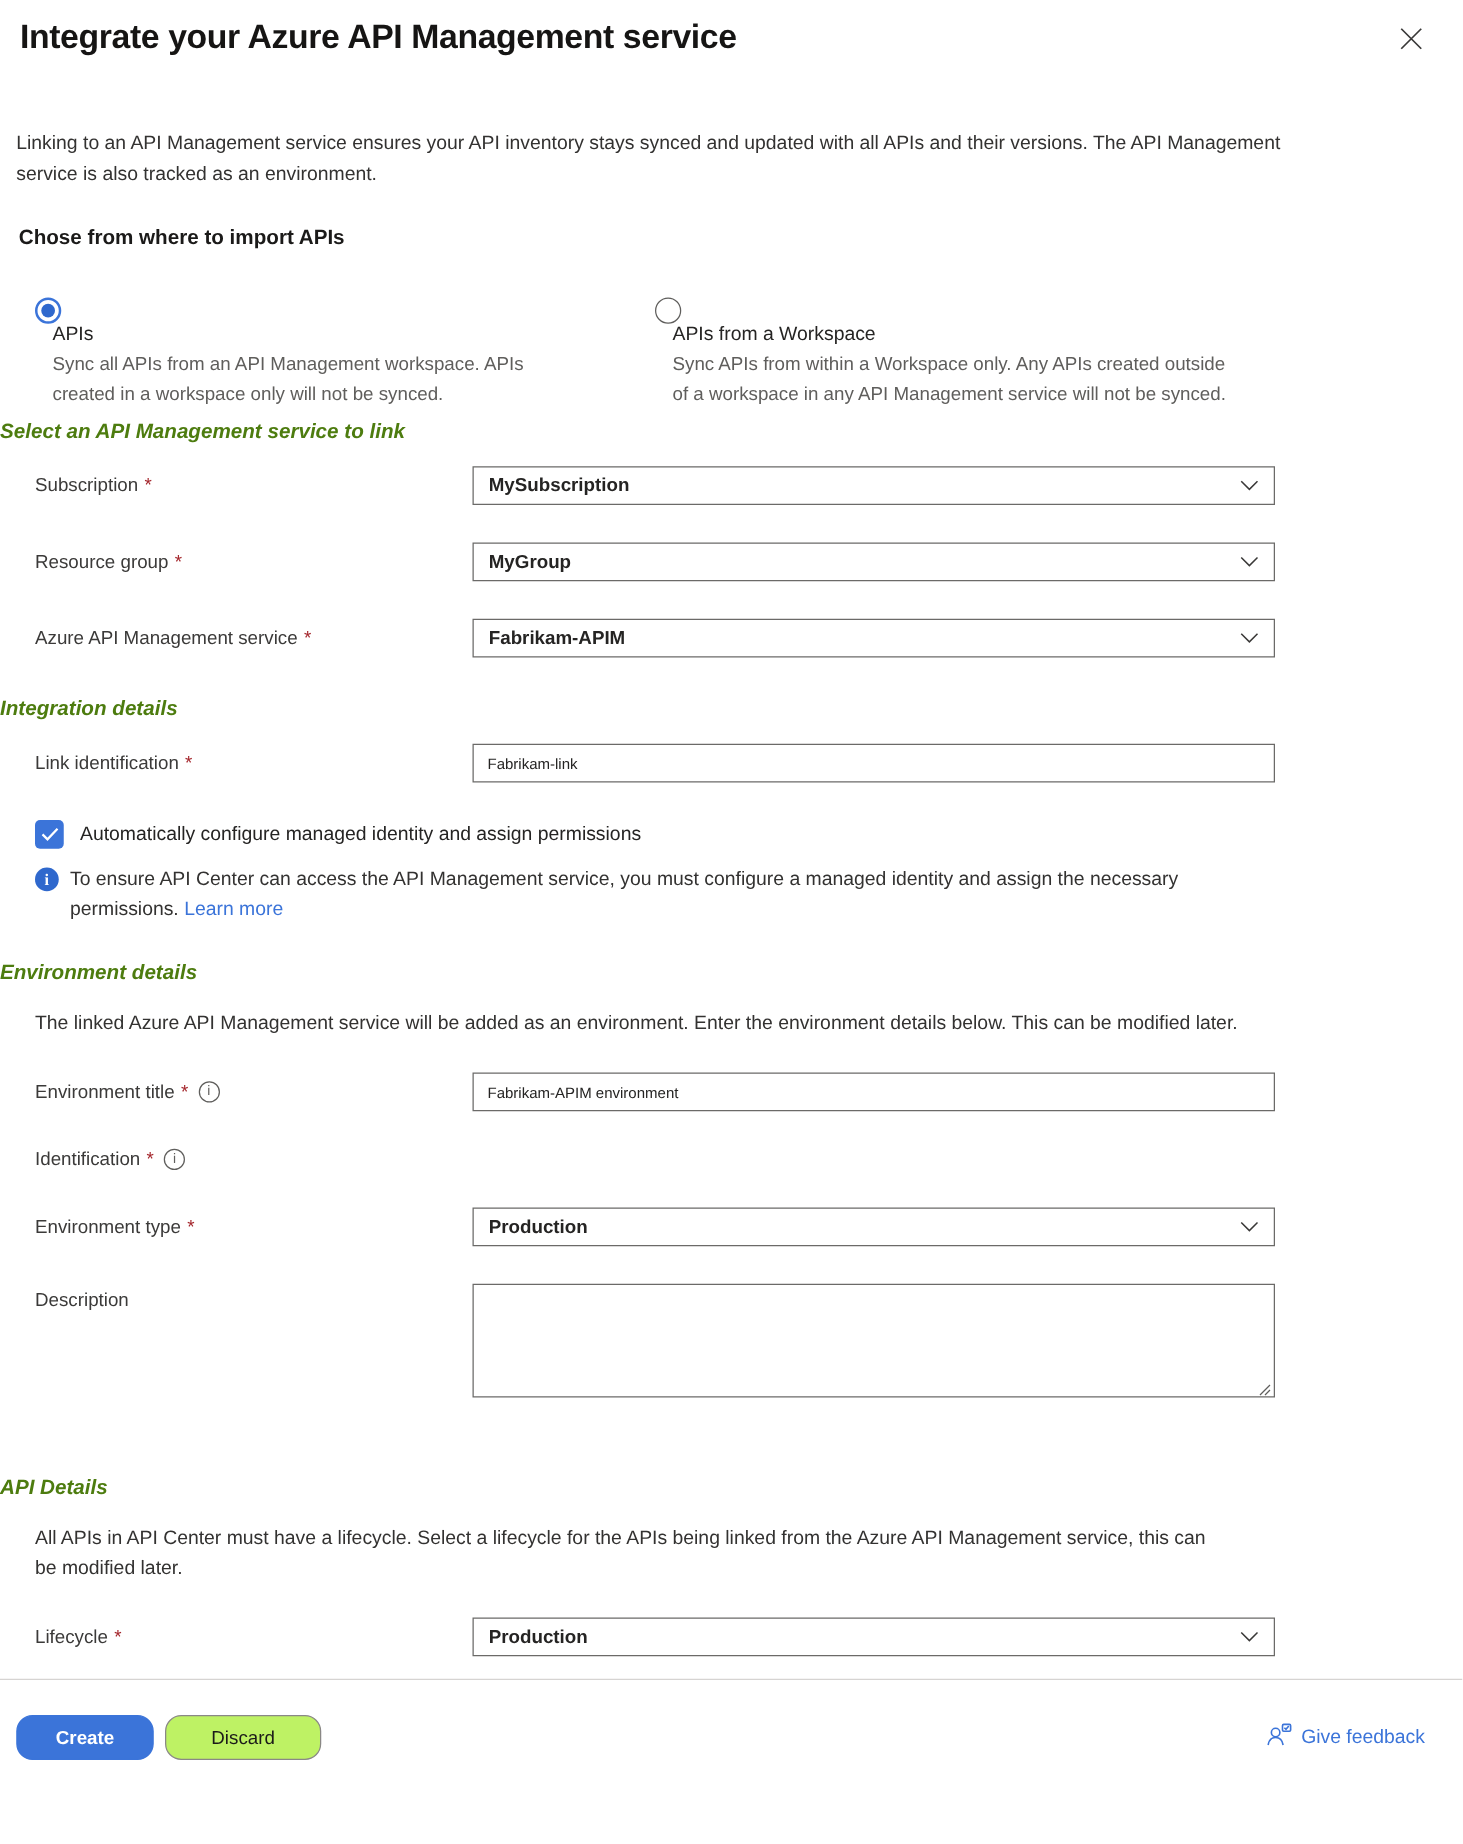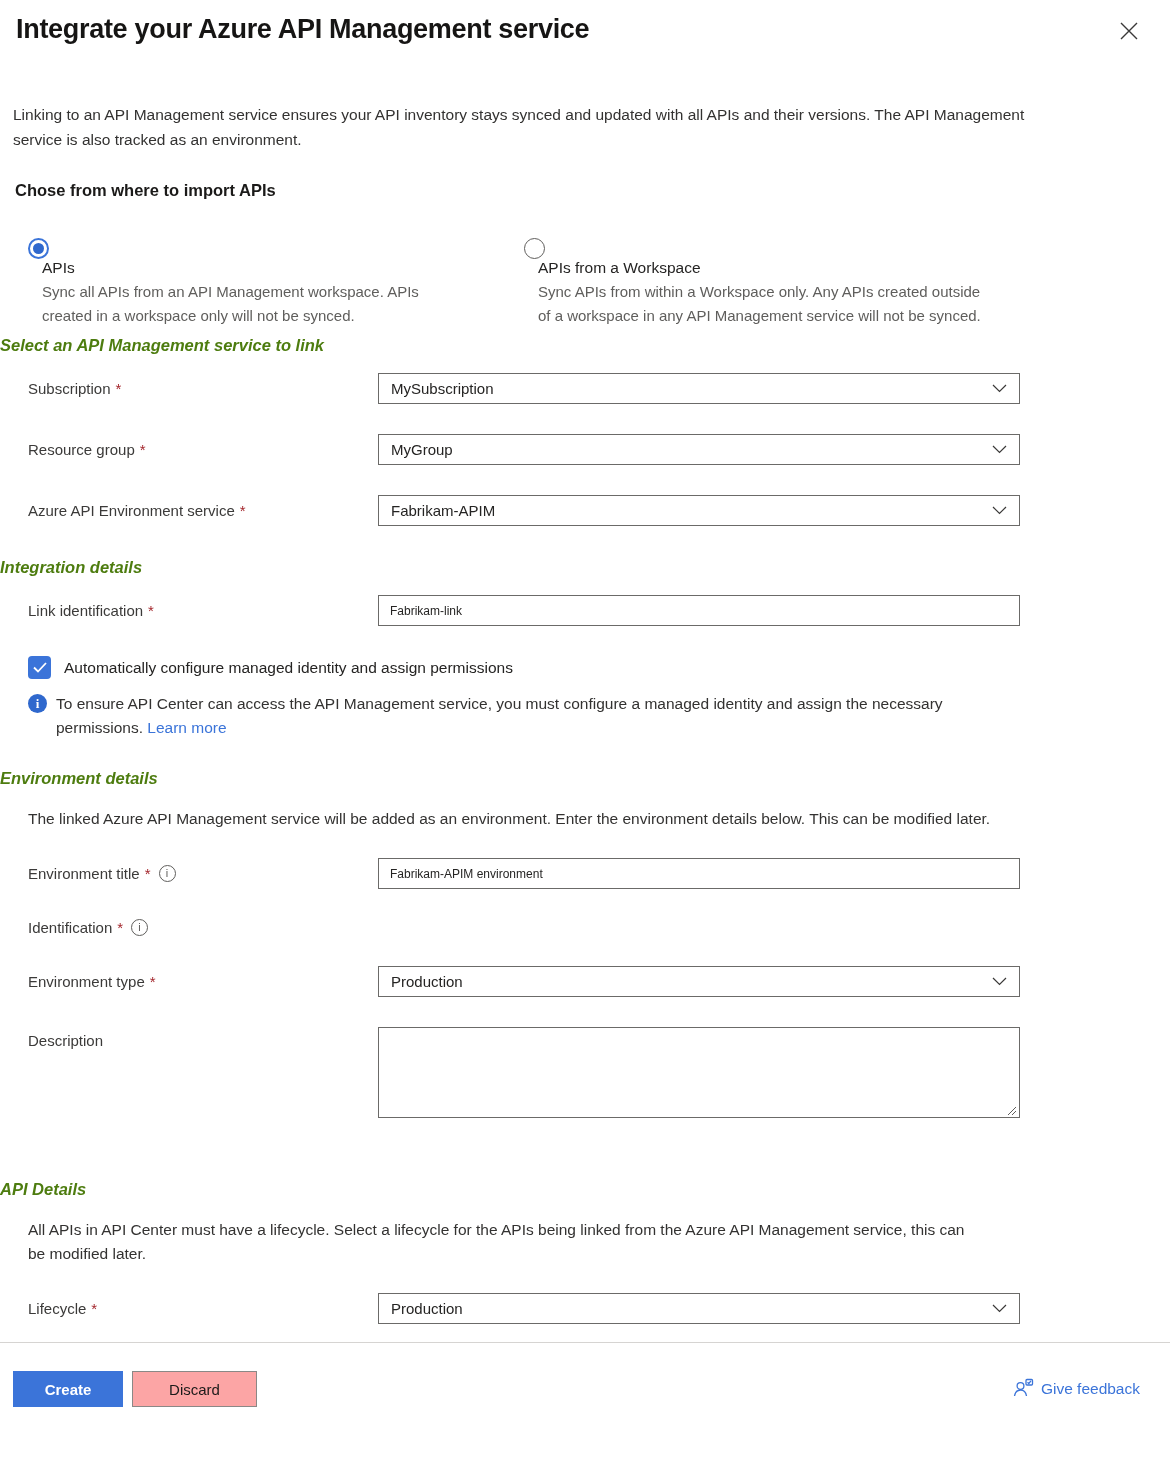--- a/index.html
+++ b/index.html
@@ -36,44 +36,44 @@
   .para { margin-left: 28px; font-size: 15.5px; line-height: 24px; color: #333231; }
   
   .row { display: flex; align-items: center; padding-left: 28px; }
   .row.top { align-items: flex-start; }
   .flabel { width: 350px; flex: 0 0 350px; font-size: 15px; color: #3b3a39; display: flex; align-items: center; }
   .req { color: #a4262c; margin-left: 5px; font-size: 15px; }
   .info-outline { width: 17px; height: 17px; border: 1px solid #5f5e5c; border-radius: 50%; color: #5f5e5c;
     font-size: 11px; line-height: 15px; text-align: center; margin-left: 8px; cursor: pointer; flex: 0 0 auto; }
   .dropdown { width: 642px; height: 31px; border: 1px solid #6b6a68; background: #fff; display: flex;
     align-items: center; justify-content: space-between; padding: 0 12px; cursor: pointer; }
-  .dd-value { font-size: 15px; color: #252423; }
+  .dd-value { font-size: 15px; color: #252423; font-weight: bold; }
   .text-input { width: 642px; height: 31px; border: 1px solid #6b6a68; background: #fff; padding: 0 11px;
     font-size: 12px; color: #252423; font-family: "Liberation Sans", sans-serif; outline: none; }
   .textarea-wrap { position: relative; width: 642px; }
   .textarea { width: 642px; height: 91px; border: 1px solid #6b6a68; resize: none; padding: 6px 10px;
     font-size: 15px; font-family: "Liberation Sans", sans-serif; outline: none; }
   .resize-grip { position: absolute; right: 3px; bottom: 6px; line-height: 0; }
   
   .check-row { display: flex; align-items: center; padding-left: 28px; }
   .checkbox { width: 23px; height: 23px; border-radius: 4px; background: #3b74d9; display: flex;
     align-items: center; justify-content: center; cursor: pointer; flex: 0 0 auto; }
   .check-label { margin-left: 13px; font-size: 15.5px; color: #252423; }
   .info-row { display: flex; align-items: flex-start; padding-left: 28px; }
   .info-filled { width: 19px; height: 19px; border-radius: 50%; background: #2f68cd; color: #fff;
     font-size: 13px; font-weight: 700; line-height: 19px; text-align: center; flex: 0 0 auto; margin-top: 2px;
     font-family: "Liberation Serif", serif; }
   .info-text { margin-left: 9px; max-width: 948px; font-size: 15.5px; line-height: 24px; color: #333231; }
   a.inline-link { color: #3b74d9; text-decoration: none; cursor: pointer; }
   
   .divider { margin-top: 18px; border-top: 1px solid #d6d4d2; width: 100%; }
   .footer { display: flex; align-items: center; padding: 28px 30px 0 13px; }
-  .btn { height: 36px; font-size: 15px; font-family: "Liberation Sans", sans-serif; cursor: pointer; border-radius: 0; }
+  .btn { height: 36px; font-size: 15px; font-family: "Liberation Sans", sans-serif; cursor: pointer; border-radius: 13px; }
   .btn-primary { width: 110px; background: #3b74d9; color: #fff; border: 1px solid #3b74d9; font-weight: 700; }
-  .btn-secondary { width: 125px; margin-left: 9px; background: #fca5a5; color: #1b1a19; border: 1px solid #8a8886; }
+  .btn-secondary { width: 125px; margin-left: 9px; background: #bef264; color: #1b1a19; border: 1px solid #8a8886; }
   .feedback { margin-left: auto; display: flex; align-items: center; color: #3b74d9; font-size: 15.5px; cursor: pointer; justify-content: space-between; }
   .feedback .fb-label { margin-left: 7px; }
   .chev { line-height: 0; }
 </style>
 </head>
 <body>
 
 <div class="header">
   <div class="page-title">Integrate your Azure API Management service</div>
   <div class="close-btn">
@@ -128,21 +128,21 @@
   <div class="dropdown">
     <span class="dd-value">MyGroup</span>
     <span class="chev"><svg width="15" height="9" viewBox="0 0 15 9">
           <path d="M1 1 L7.5 7.5 L14 1" stroke="#3a3938" stroke-width="1.2" fill="none"></path>
         </svg></span>
   </div>
 </div>
 
 <div class="row" style="margin-top:30px;">
   <div class="flabel">
-    <span>Azure API Environment service</span>
+    <span>Azure API Management service</span>
     <span class="req">*</span>
   </div>
   <div class="dropdown">
     <span class="dd-value">Fabrikam-APIM</span>
     <span class="chev"><svg width="15" height="9" viewBox="0 0 15 9">
           <path d="M1 1 L7.5 7.5 L14 1" stroke="#3a3938" stroke-width="1.2" fill="none"></path>
         </svg></span>
   </div>
 </div>
 

